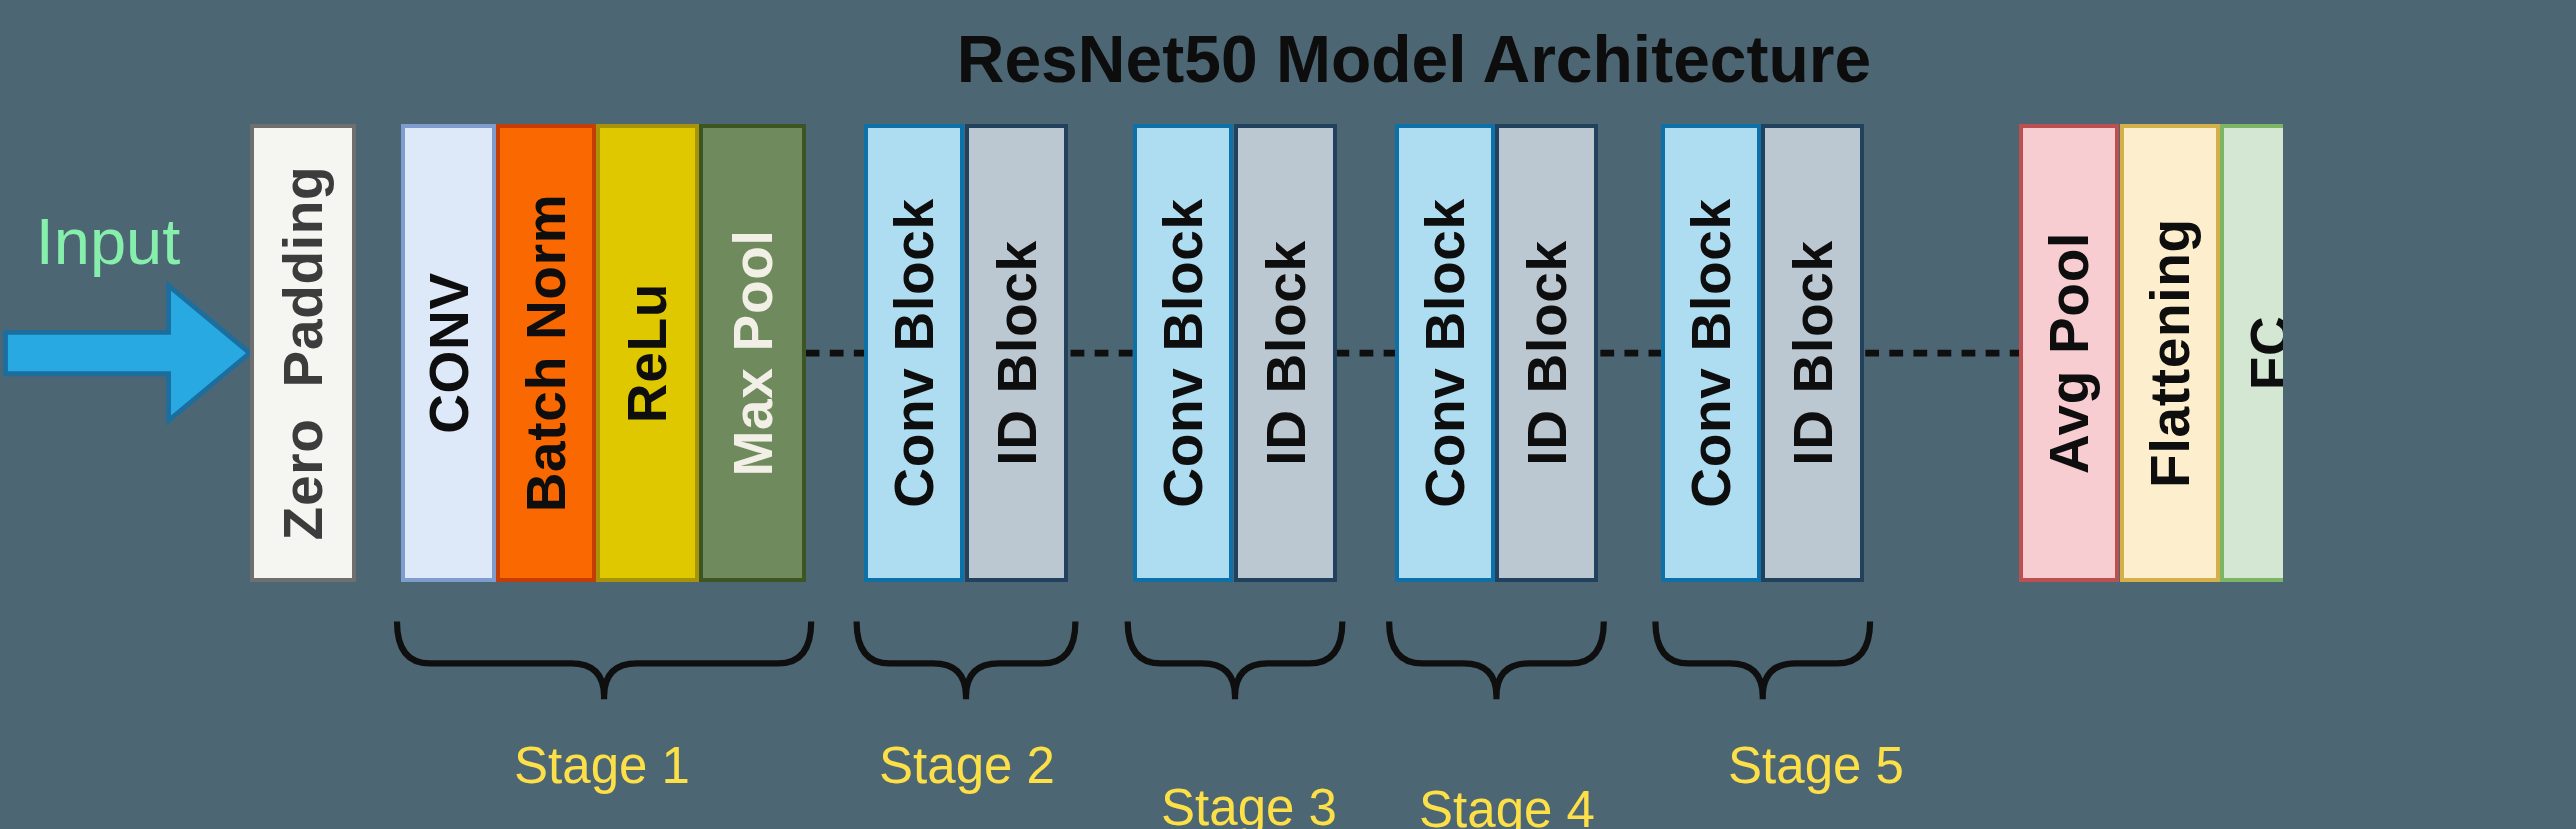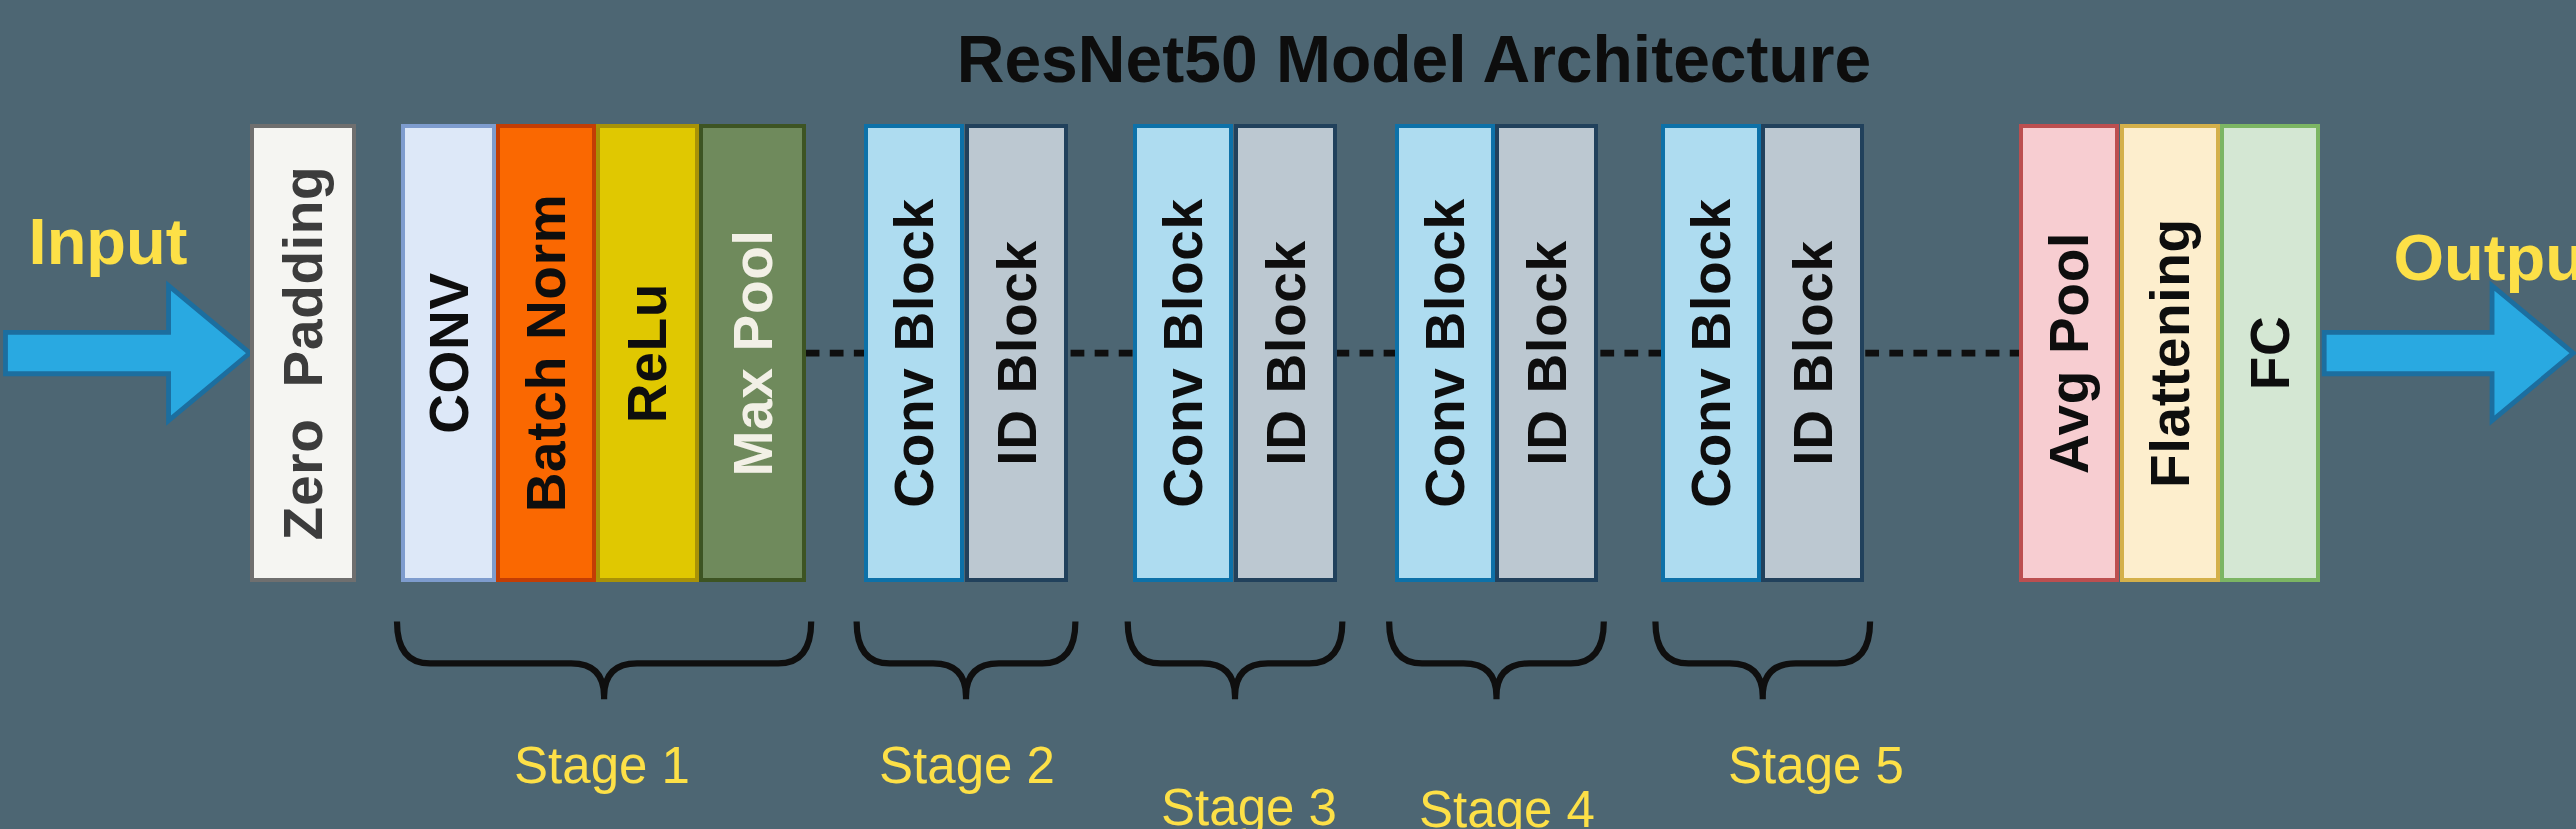--- a/index.html
+++ b/index.html
@@ -3,42 +3,42 @@
 <meta charset="utf-8">
 <style>
   html, body {
     margin: 0;
     padding: 0;
     background: #4d6673;
     font-family: "Liberation Sans", "DejaVu Sans", sans-serif;
   }
   .canvas {
     position: relative;
-    width: 2576px;
+    width: 2283px;
     height: 830px;
     background: #4d6673;
     overflow: hidden;
   }
   .title {
     position: absolute;
     top: 20.6px;
     left: 1414px;
     transform: translateX(-50%);
     font-size: 66px;
     font-weight: 700;
     color: #0d0d0d;
     white-space: nowrap;
     z-index: 3;
   }
   .io-label {
     position: absolute;
     transform: translateX(-50%);
     font-size: 65px;
-    font-weight: 700;
-    color: #fde047;
+    font-weight: 400;
+    color: #86efac;
     white-space: nowrap;
     z-index: 3;
   }
   .io-label.input  { left: 108px;  top: 204px; }
   .io-label.output { left: 2456px; top: 220px; margin-left: 44px; }
 
   svg.connectors {
     position: absolute;
     left: 0; top: 0;
     z-index: 1;

